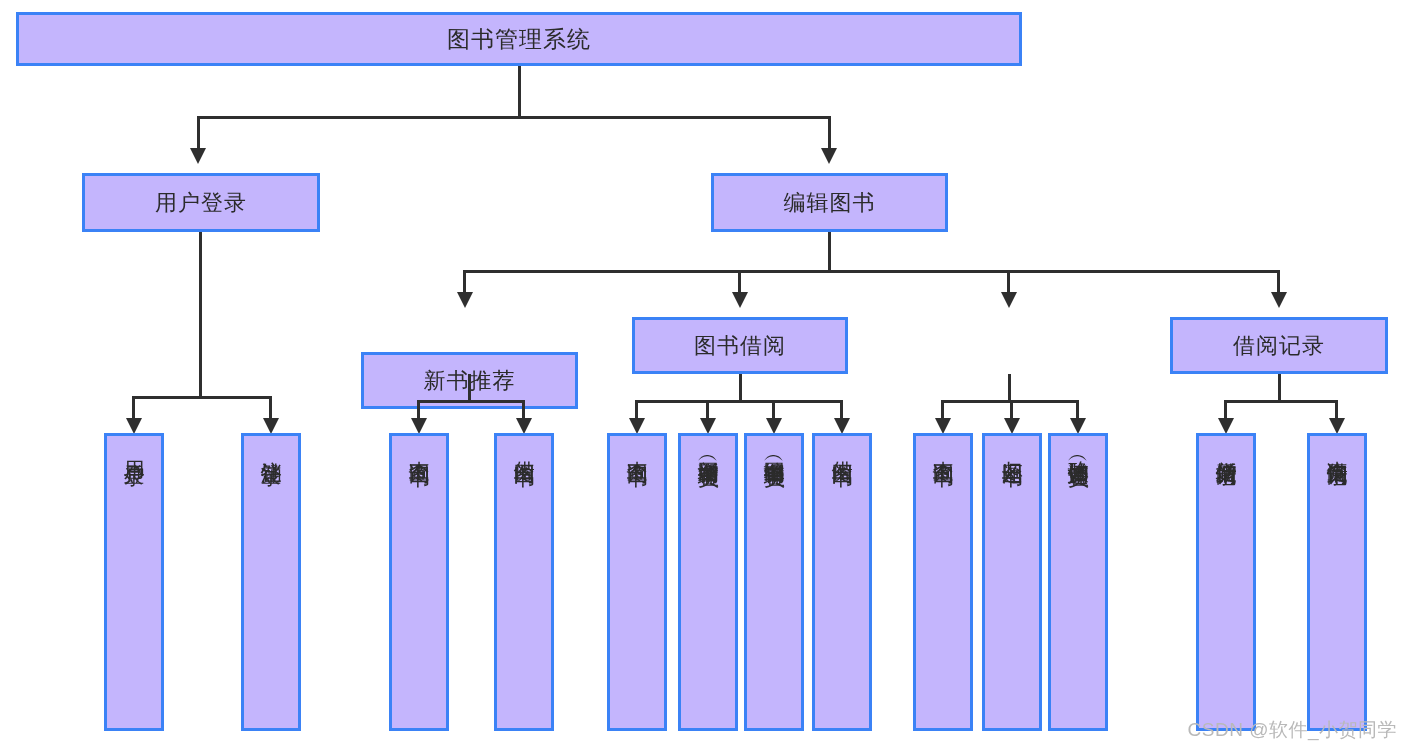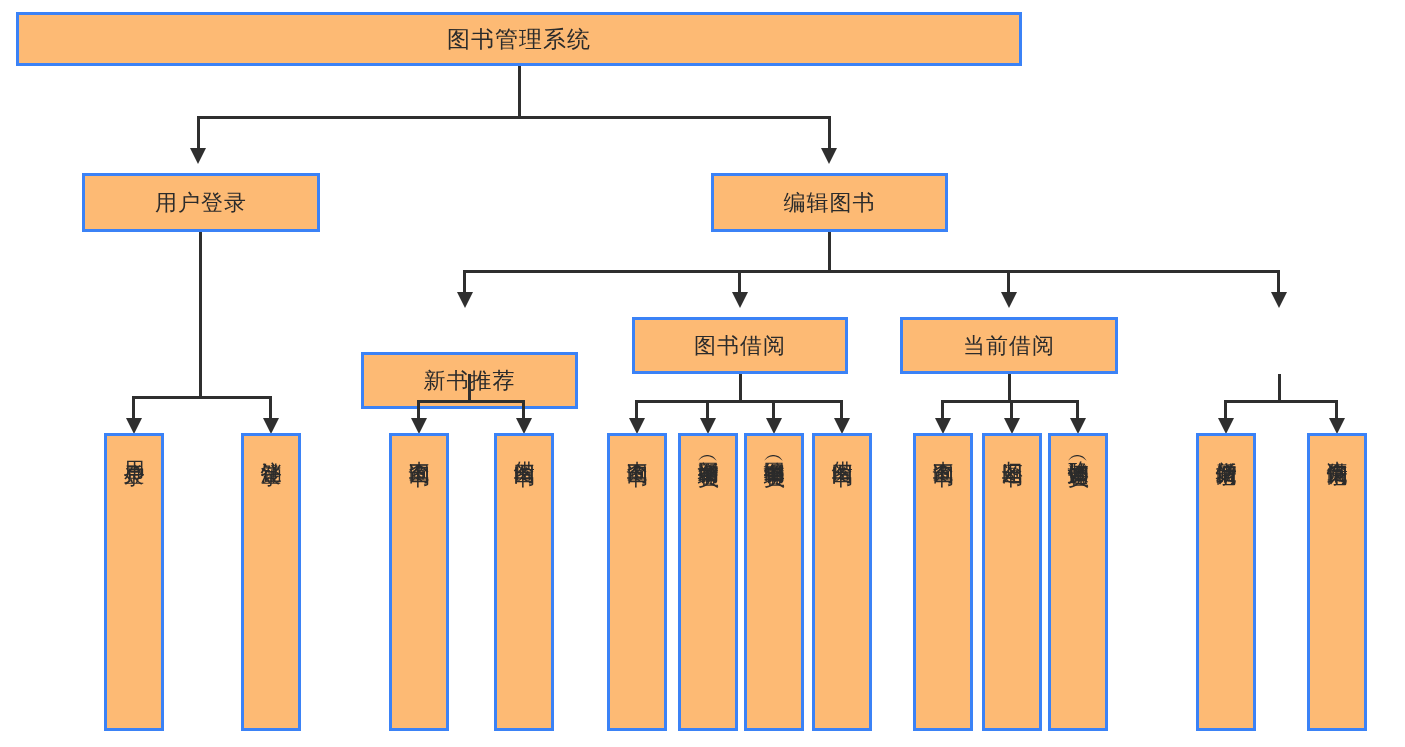--- a/index.html
+++ b/index.html
@@ -15,21 +15,21 @@
     position: relative;
     width: 1405px;
     height: 747px;
     background: #ffffff;
     overflow: hidden;
   }
   
   .node {
     position: absolute;
     box-sizing: border-box;
-    background: #fdba74;
+    background: #c4b5fd;
     border: 3px solid #3b82f6;
     display: flex;
     align-items: center;
     justify-content: center;
     color: #2b2b2b;
   }
   .node.root {
     border-width: 3px;
   }
   .node-label {
@@ -132,22 +132,22 @@
   <div class="arrow" style="left:1001px; top:292px;"></div>
   <div class="ln v" style="left:1277px; top:270px; width:3px; height:24px;"></div>
   <div class="arrow" style="left:1271px; top:292px;"></div>
 
   <div class="node level3" style="left:361px; top:317px; width:217px; height:57px;margin-top:35px;">
     <span class="node-label">新书推荐</span>
   </div>
   <div class="node level3" style="left:632px; top:317px; width:216px; height:57px;">
     <span class="node-label">图书借阅</span>
   </div>
-  <div class="node level3" style="left:900px; top:317px; width:218px; height:57px;">
-    <span class="node-label">当前借阅</span>
+  <div class="node level3" style="left:1170px; top:317px; width:218px; height:57px;">
+    <span class="node-label">借阅记录</span>
   </div>
 
   <div class="ln v" style="left:468px; top:374px; width:3px; height:28px;"></div>
   <div class="ln h" style="left:417px; top:400px; width:108px; height:3px;"></div>
   <div class="ln v" style="left:417px; top:400px; width:3px; height:20px;"></div>
   <div class="arrow" style="left:411px; top:418px;"></div>
   <div class="ln v" style="left:522px; top:400px; width:3px; height:20px;"></div>
   <div class="arrow" style="left:516px; top:418px;"></div>
 
   <div class="ln v" style="left:739px; top:374px; width:3px; height:28px;"></div>
@@ -214,14 +214,15 @@
     <span class="node-label">确认归还（管理员）</span>
   </div>
 
   <div class="node leaf tall" style="left:1196px; top:433px; width:60px; height:298px;">
     <span class="node-label">新增借阅记录</span>
   </div>
   <div class="node leaf tall" style="left:1307px; top:433px; width:60px; height:298px;">
     <span class="node-label">查询借阅记录</span>
   </div>
 
+  <div id="watermark">CSDN @软件_小贺同学</div>
 
 </div>
 
 </body></html>

